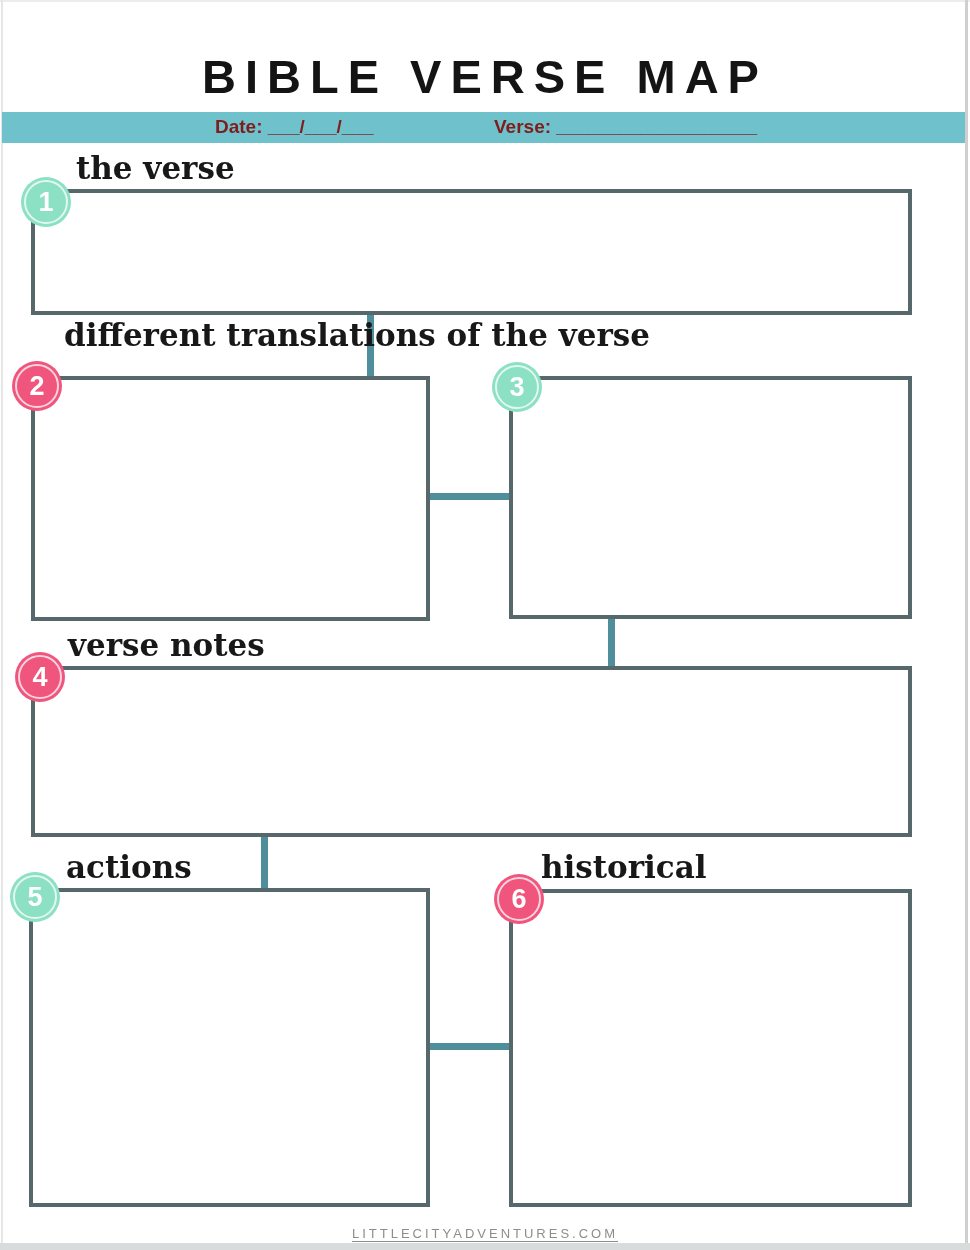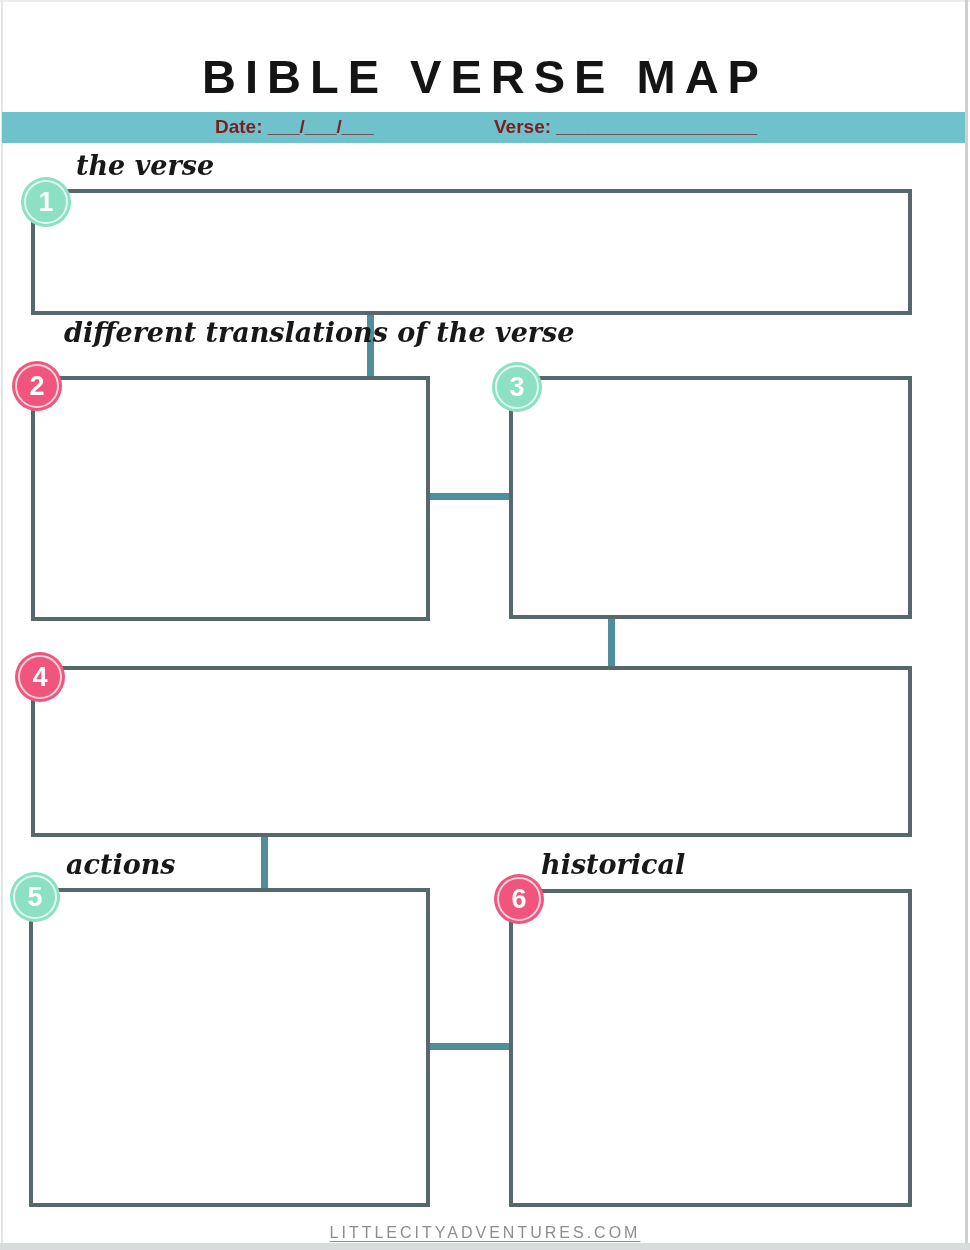--- a/index.html
+++ b/index.html
@@ -32,22 +32,22 @@
 
   .conn{position:absolute;z-index:1;}
   .conn-1{left:367px;top:313px;width:7px; height:66px;}
   .conn-2{left:428px;top:493px;width:83px;height:7px;}
   .conn-3{left:608px;top:616px;width:7px; height:53px;}
   .conn-4{left:261px;top:834px;width:7px; height:57px;}
   .conn-5{left:428px;top:1043px;width:83px;height:7px;}
 
   .script-label{
     position:absolute;z-index:3;white-space:nowrap;
-    font-family:"DejaVu Serif",serif;font-style:italic;font-weight:bold;
-    font-size:27px;color:#181818;
+    font-family:"DejaVu Serif",serif;font-weight:bold;
+    font-size:31px;color:#181818;
   }
   .lab-1{left:76px; top:150px;}
   .lab-2{left:64px; top:317px;}
   .lab-3{left:543px;top:339px;}
   .lab-4{left:68px; top:627px;}
   .lab-5{left:66px; top:849px;}
   .lab-6{left:541px;top:849px;text-align:center;}
 
   .num-circle{
     position:absolute;width:50px;height:50px;border-radius:50%;z-index:4;
@@ -60,21 +60,21 @@
   .num-circle .num{color:#ffffff;font-weight:bold;font-size:27px;line-height:1;}
   .circ-1{left:21px; top:177px;}
   .circ-2{left:12px; top:361px;}
   .circ-3{left:492px;top:362px;}
   .circ-4{left:15px; top:652px;}
   .circ-5{left:10px; top:872px;}
   .circ-6{left:494px;top:874px;}
 
   .footer{position:absolute;left:0;right:0;top:1224px;text-align:center;z-index:3;}
   .footer-link{
-    font-size:16px;letter-spacing:3px;color:#8d8d8d;
+    font-size:13px;letter-spacing:3px;color:#8d8d8d;
     text-decoration:underline;text-underline-offset:3px;cursor:pointer;
   }
 </style>
 </head>
 <body>
 
 <div class="page">
   <div class="edge-top"></div>
   <div class="edge-left"></div>
   <div class="edge-right"></div>
@@ -102,20 +102,21 @@
   <div class="num-circle circ-2" style="background-color: rgb(240, 85, 125);">
     <span class="num">2</span>
   </div>
   <div class="box box-translations"></div>
 
   <div class="num-circle circ-3" style="background-color: rgb(140, 224, 196);">
     <span class="num">3</span>
   </div>
   <div class="box box-related"></div>
 
+  <span class="script-label lab-4">verse notes</span>
   <div class="num-circle circ-4" style="background-color: rgb(240, 85, 125);">
     <span class="num">4</span>
   </div>
   <div class="box box-notes"></div>
 
   <span class="script-label lab-5">actions</span>
   <div class="num-circle circ-5" style="background-color: rgb(140, 224, 196);">
     <span class="num">5</span>
   </div>
   <div class="box box-actions"></div>

